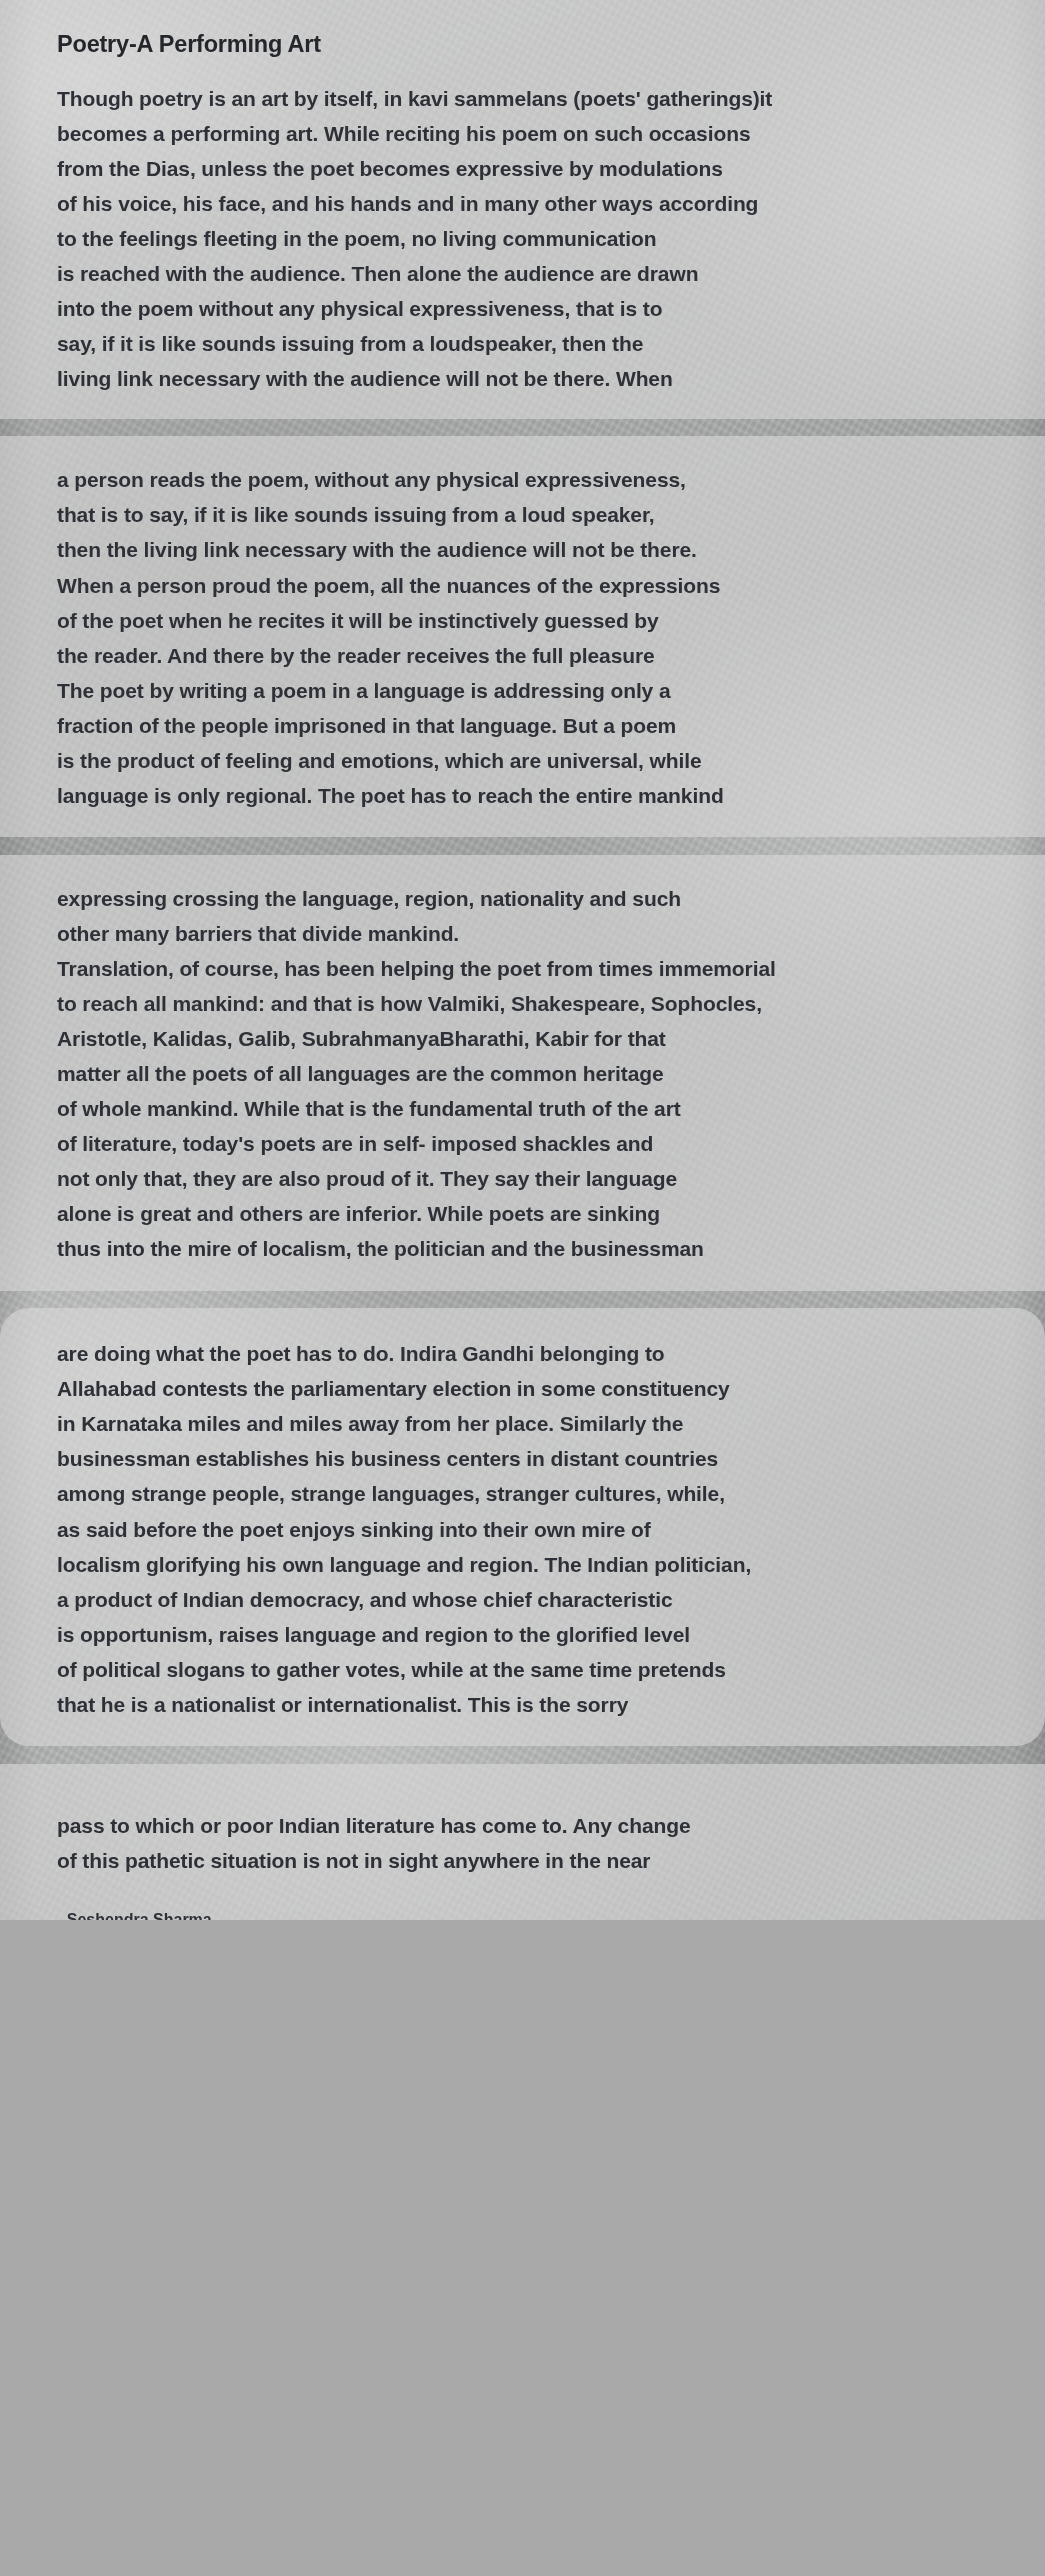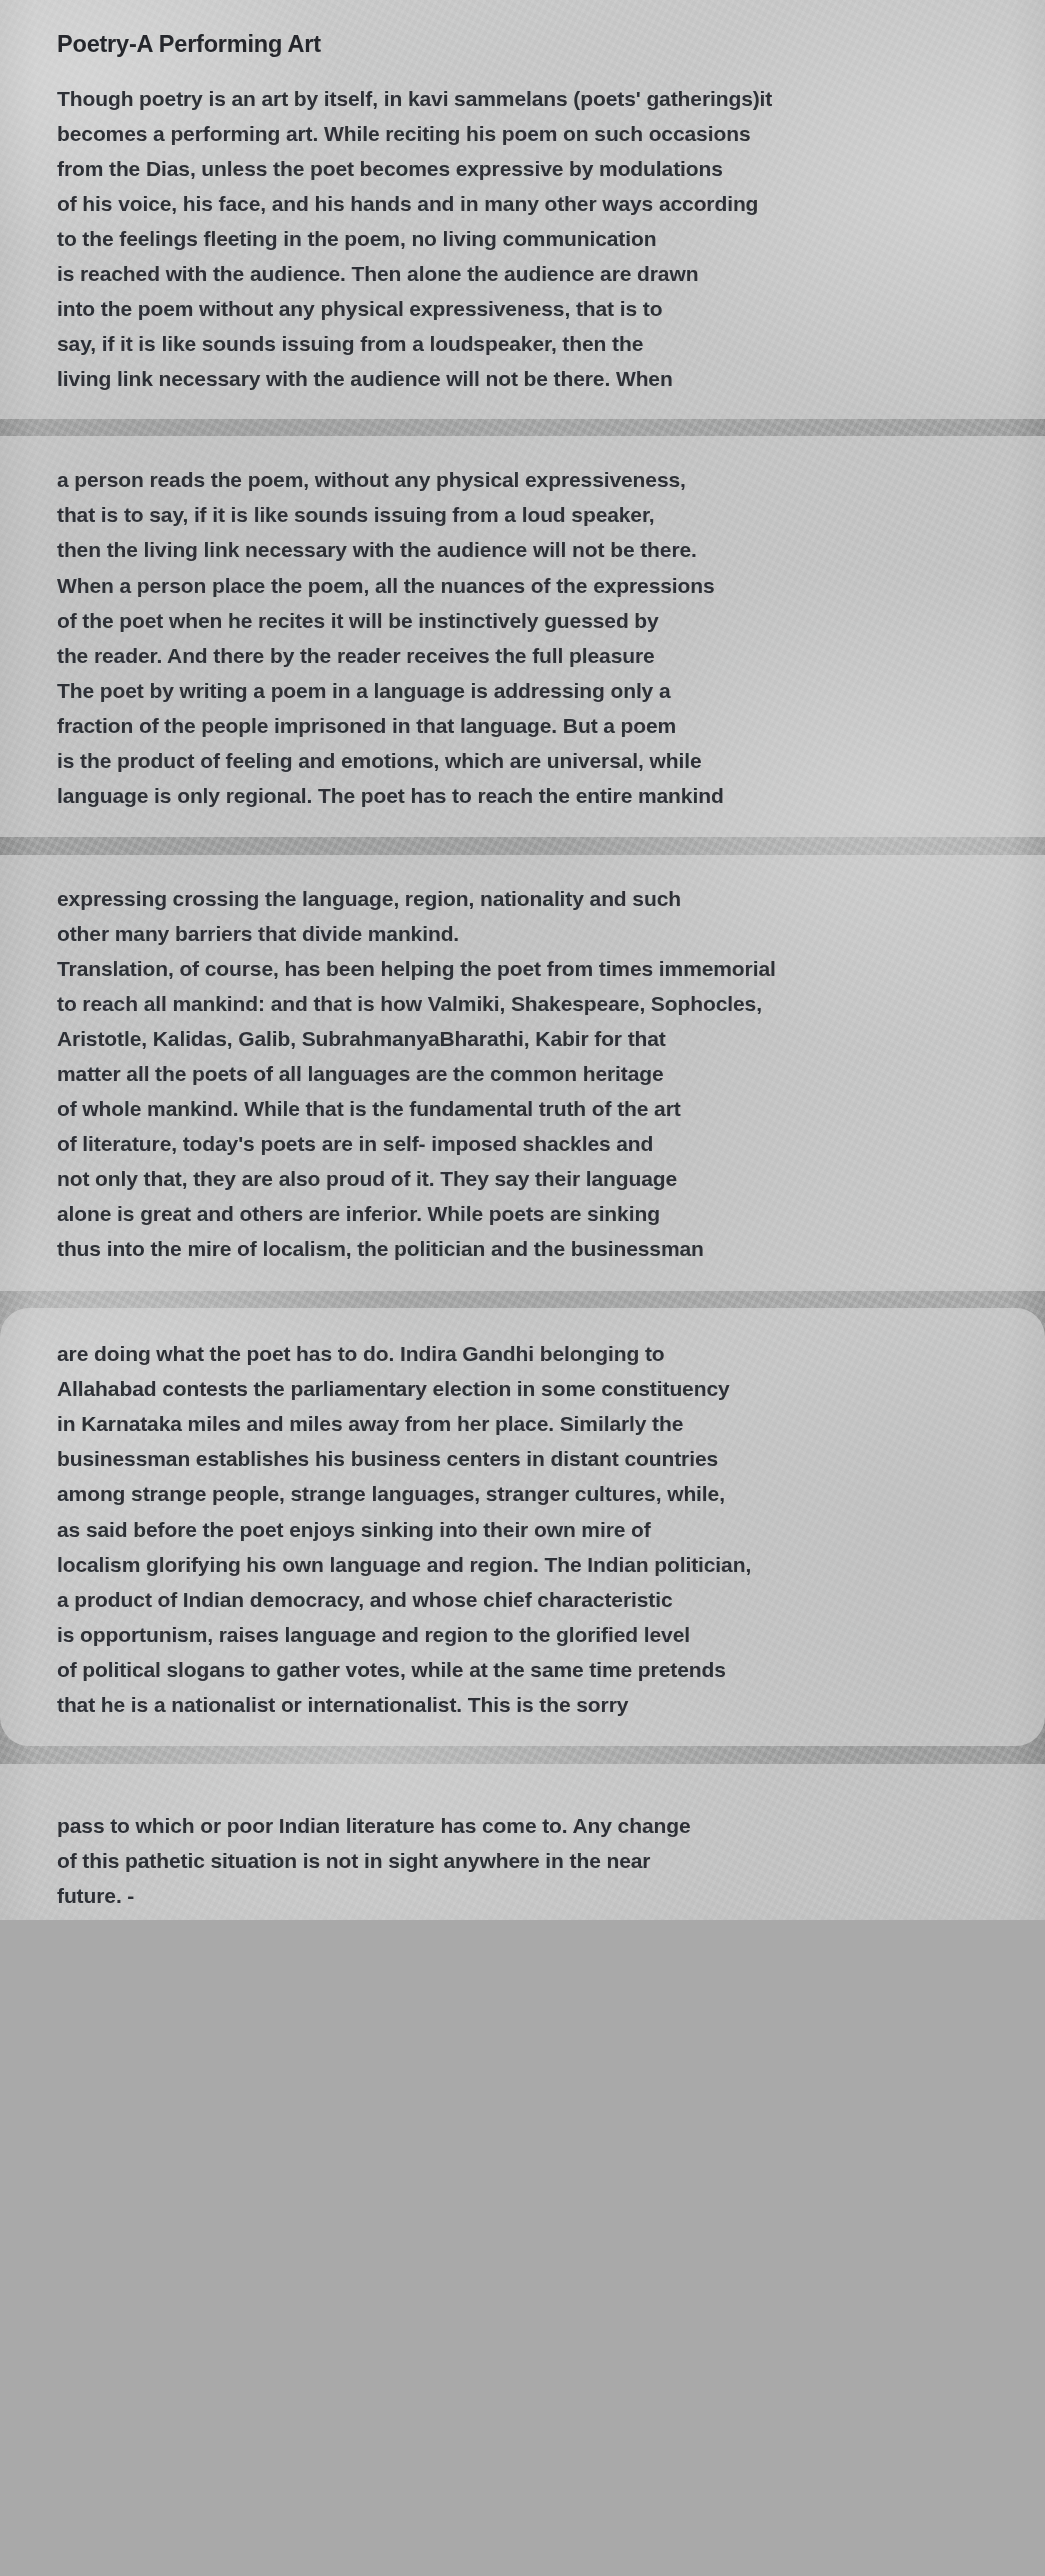--- a/index.html
+++ b/index.html
@@ -127,21 +127,21 @@
         <span class="nbsp-line">say, if it is like sounds issuing from a loudspeaker, then the</span>
         <span class="nbsp-line">living link necessary with the audience will not be there. When</span>
       </p>
     </div>
 
     <div class="block b2">
       <p class="para">
         <span class="nbsp-line">a person reads the poem, without any physical expressiveness,</span>
         <span class="nbsp-line">that is to say, if it is like sounds issuing from a loud speaker,</span>
         <span class="nbsp-line">then the living link necessary with the audience will not be there.</span>
-        <span class="nbsp-line">When a person place the poem, all the nuances of the expressions</span>
+        <span class="nbsp-line">When a person proud the poem, all the nuances of the expressions</span>
         <span class="nbsp-line">of the poet when he recites it will be instinctively guessed by</span>
         <span class="nbsp-line">the reader. And there by the reader receives the full pleasure</span>
         <span class="nbsp-line">The poet by writing a poem in a language is addressing only a</span>
         <span class="nbsp-line">fraction of the people imprisoned in that language. But a poem</span>
         <span class="nbsp-line">is the product of feeling and emotions, which are universal, while</span>
         <span class="nbsp-line">language is only regional. The poet has to reach the entire mankind</span>
       </p>
     </div>
 
     <div class="block b3">
@@ -173,21 +173,20 @@
         <span class="nbsp-line">is opportunism, raises language and region to the glorified level</span>
         <span class="nbsp-line">of political slogans to gather votes, while at the same time pretends</span>
         <span class="nbsp-line">that he is a nationalist or internationalist. This is the sorry</span>
       </p>
     </div>
 
     <div class="block b5">
       <p class="para">
         <span class="nbsp-line">pass to which or poor Indian literature has come to. Any change</span>
         <span class="nbsp-line">of this pathetic situation is not in sight anywhere in the near</span>
-        <span class="nbsp-line">future. -</span>
       </p>
       <p class="author-line">- Seshendra Sharma</p>
     </div>
 
   </div>
 
   <div class="signature">Seshendra Sharma</div>
 </div>
 
 

